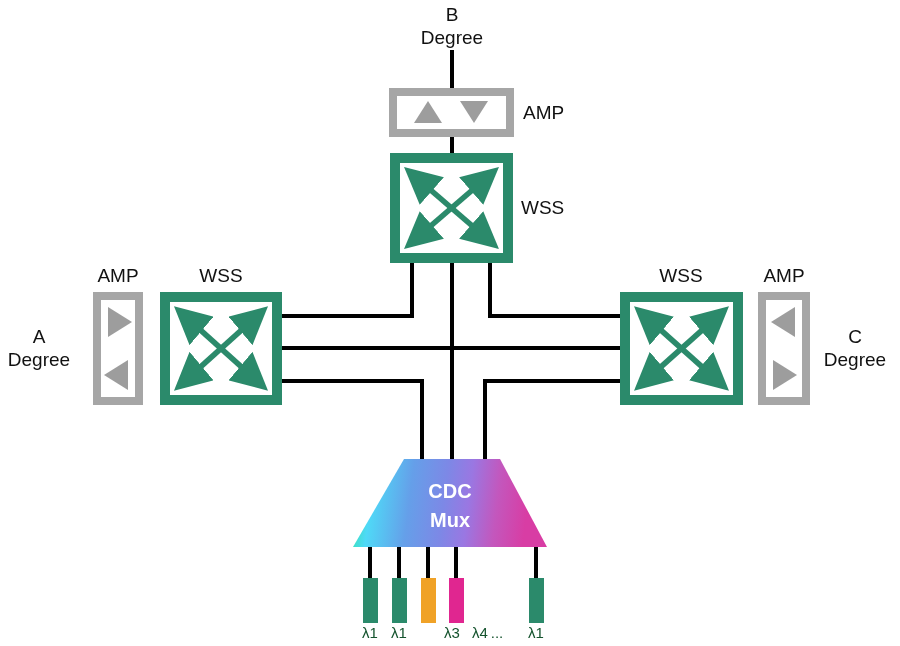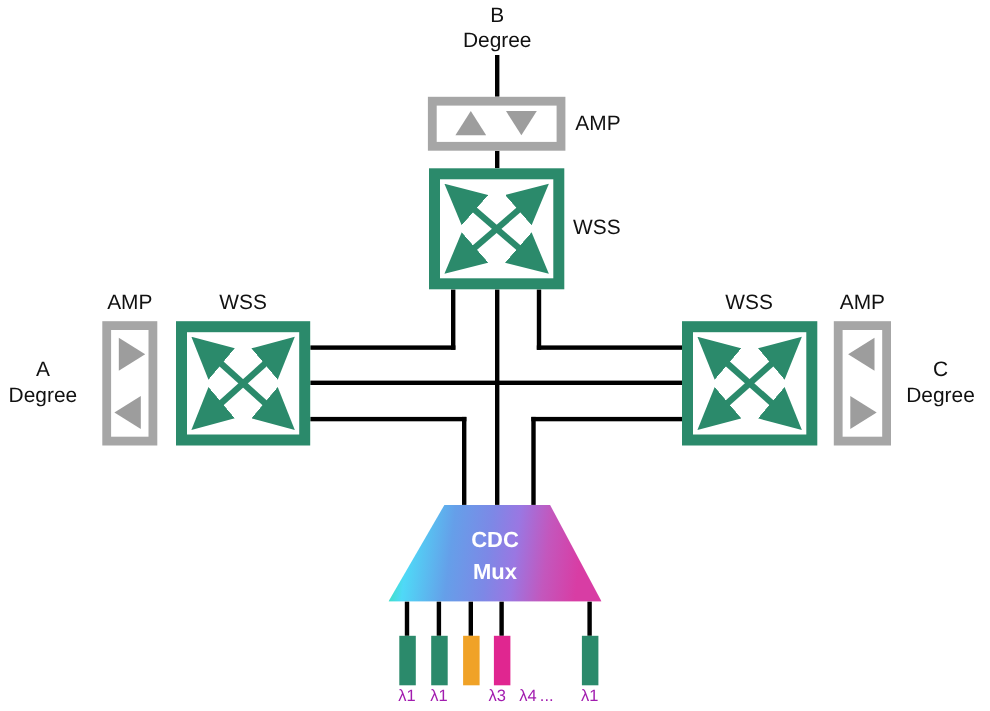--- a/index.html
+++ b/index.html
@@ -29,21 +29,21 @@
     background:linear-gradient(97deg,
       var(--mux-c1) 0%, var(--mux-c2) 11%, var(--mux-c3) 30%,
       var(--mux-c4) 47%, var(--mux-c5) 59%, var(--mux-c6) 73%,
       var(--mux-c7) 88%, var(--mux-c7) 100%);
     display:flex;flex-direction:column;align-items:center;justify-content:center;
     padding-top:6px;box-sizing:border-box;
   }
   #mux .mux-line{color:#fff;font-size:20px;line-height:29px;font-weight:600;text-align:right;}
   
   .tp-rect{position:absolute;top:578px;width:15px;height:45px;}
-  .tp-lbl{position:absolute;top:624px;width:40px;text-align:center;font-size:15px;color:#a21caf;}
+  .tp-lbl{position:absolute;top:624px;width:40px;text-align:center;font-size:15px;color:#14532d;}
   .hidden-defs{position:absolute;width:0;height:0;overflow:hidden;}
 </style>
 </head>
 <body>
 
 <div id="canvas">
 
   <svg class="hidden-defs" aria-hidden="true">
     <defs>
       <marker id="arrowhead" viewBox="0 0 10 10" refX="7" refY="5" markerWidth="6.5" markerHeight="6.5" orient="auto-start-reverse">

